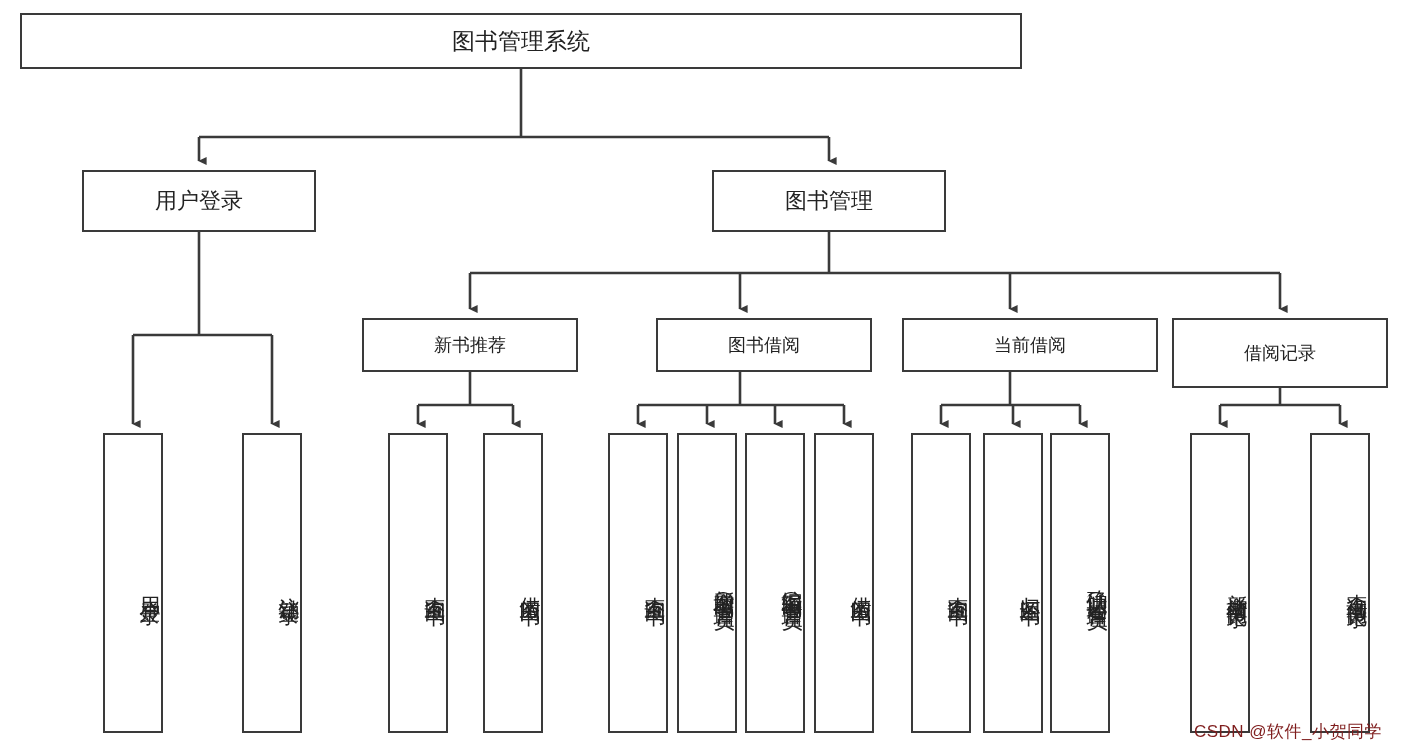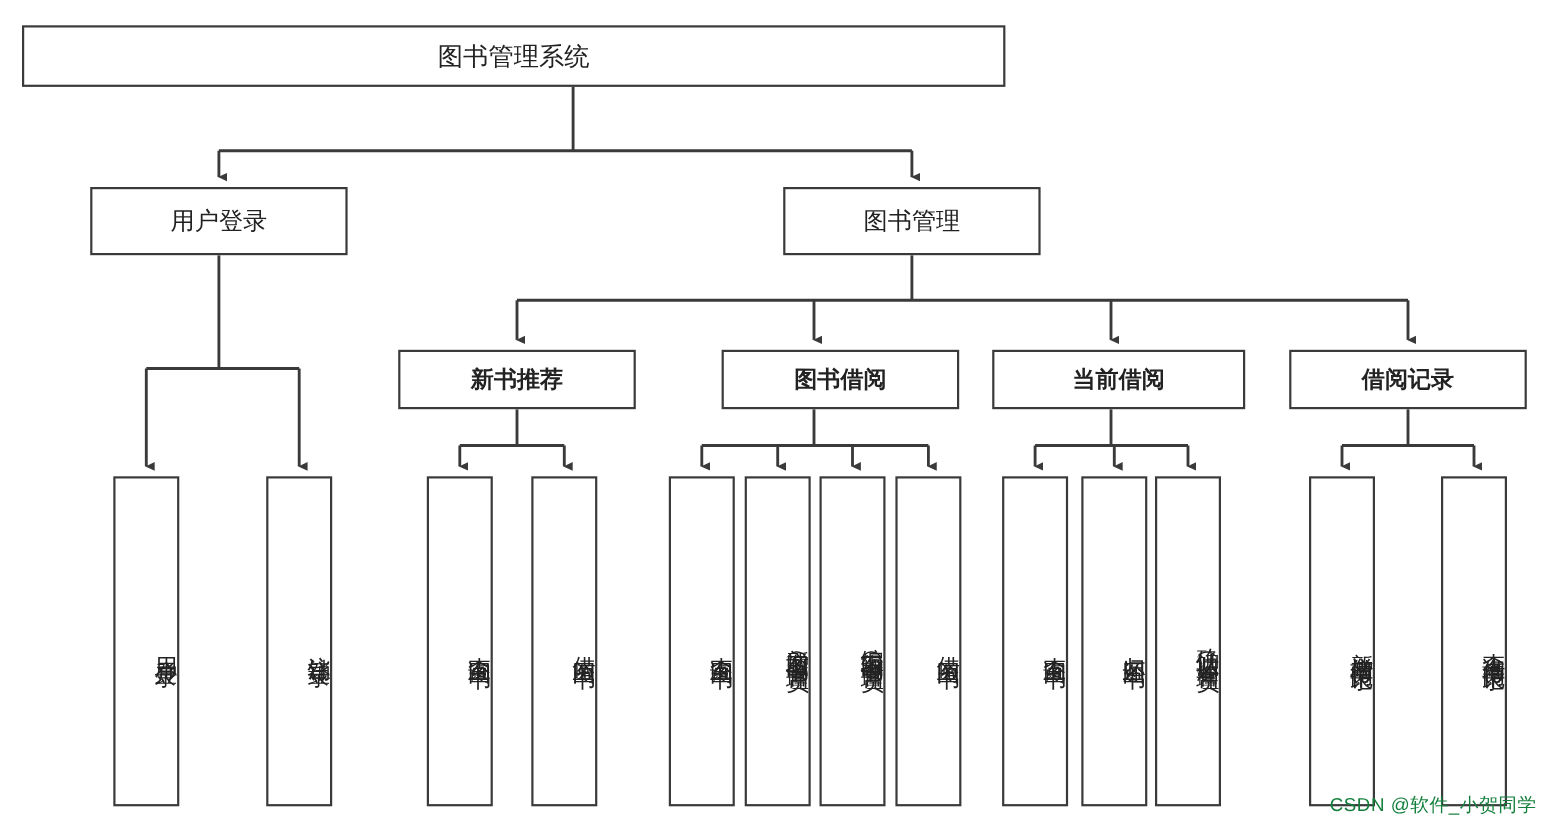--- a/index.html
+++ b/index.html
@@ -30,45 +30,45 @@
     background: #ffffff;
     border: 2.5px solid #3a3a3a;
     display: flex;
     align-items: center;
     justify-content: center;
     color: #222222;
     z-index: 2;
   }
   .node.level0 { font-size: 23px; }
   .node.level1 { font-size: 22px; }
-  .node.level2 { font-size: 21px; font-weight: bold; }
+  .node.level2 { font-size: 18px; }
   .node.leaf {
     font-size: 21px;
     writing-mode: vertical-rl;
     text-orientation: upright;
     letter-spacing: 3px;
     padding-top: 6px;
     align-items: flex-start;
     justify-content: center;
     line-height: 1;
   }
   .node-label {
     display: block;
     white-space: nowrap;
   }
   .leaf .node-label {
     writing-mode: vertical-rl;
     text-orientation: upright;
   }
   #watermark {
     position: absolute;
-    right: 8px;
+    right: 23px;
     bottom: 4px;
     font-size: 17px;
-    color: #15803d;
+    color: #7f1d1d;
     z-index: 5;
     white-space: nowrap;
     letter-spacing: 0.5px;
   }
 </style>
 </head>
 <body>
 
 <div id="canvas">
 
@@ -108,41 +108,41 @@
         <path d="M 941 405 L 941 424" marker-end="url(#arrowhead)"></path>
         <path d="M 1013 405 L 1013 424" marker-end="url(#arrowhead)"></path>
         <path d="M 1080 405 L 1080 424" marker-end="url(#arrowhead)"></path>
         <path d="M 1280 372 L 1280 405"></path>
         <path d="M 1220 405 L 1340 405"></path>
         <path d="M 1220 405 L 1220 424" marker-end="url(#arrowhead)"></path>
         <path d="M 1340 405 L 1340 424" marker-end="url(#arrowhead)"></path>
       </g>
   </svg>
 
-  <div class="node level0" style="left: 20px; top: 23px; width: 894px; height: 56px;">
+  <div class="node level0" style="left: 20px; top: 13px; width: 1002px; height: 56px;">
     <span class="node-label">图书管理系统</span>
   </div>
 
   <div class="node level1" style="left: 82px; top: 170px; width: 234px; height: 62px;">
     <span class="node-label">用户登录</span>
   </div>
   <div class="node level1" style="left: 712px; top: 170px; width: 234px; height: 62px; text-align: right;">
     <span class="node-label">图书管理</span>
   </div>
 
   <div class="node level2" style="left: 362px; top: 318px; width: 216px; height: 54px;">
     <span class="node-label">新书推荐</span>
   </div>
   <div class="node level2" style="left: 656px; top: 318px; width: 216px; height: 54px;">
     <span class="node-label">图书借阅</span>
   </div>
-  <div class="node level2" style="left: 902px; top: 318px; width: 230px; height: 54px;">
+  <div class="node level2" style="left: 902px; top: 318px; width: 256px; height: 54px;">
     <span class="node-label">当前借阅</span>
   </div>
-  <div class="node level2" style="left: 1172px; top: 318px; width: 216px; height: 54px;">
+  <div class="node level2" style="left: 1172px; top: 318px; width: 216px; height: 70px;">
     <span class="node-label">借阅记录</span>
   </div>
 
   <div class="node leaf" style="left: 103px; top: 433px; width: 60px; height: 300px;">
     <span class="node-label">用户登录</span>
   </div>
   <div class="node leaf" style="left: 242px; top: 433px; width: 60px; height: 300px;">
     <span class="node-label">注销登录</span>
   </div>
 

